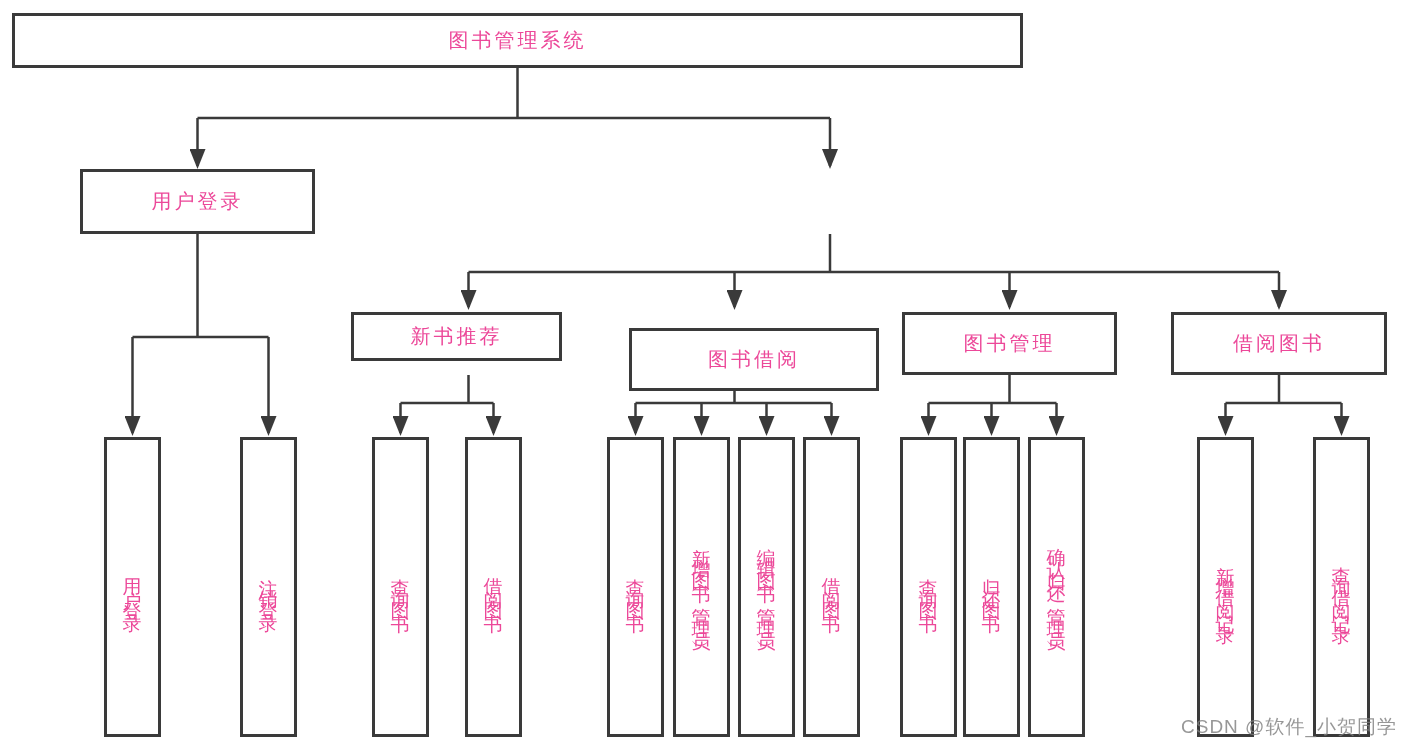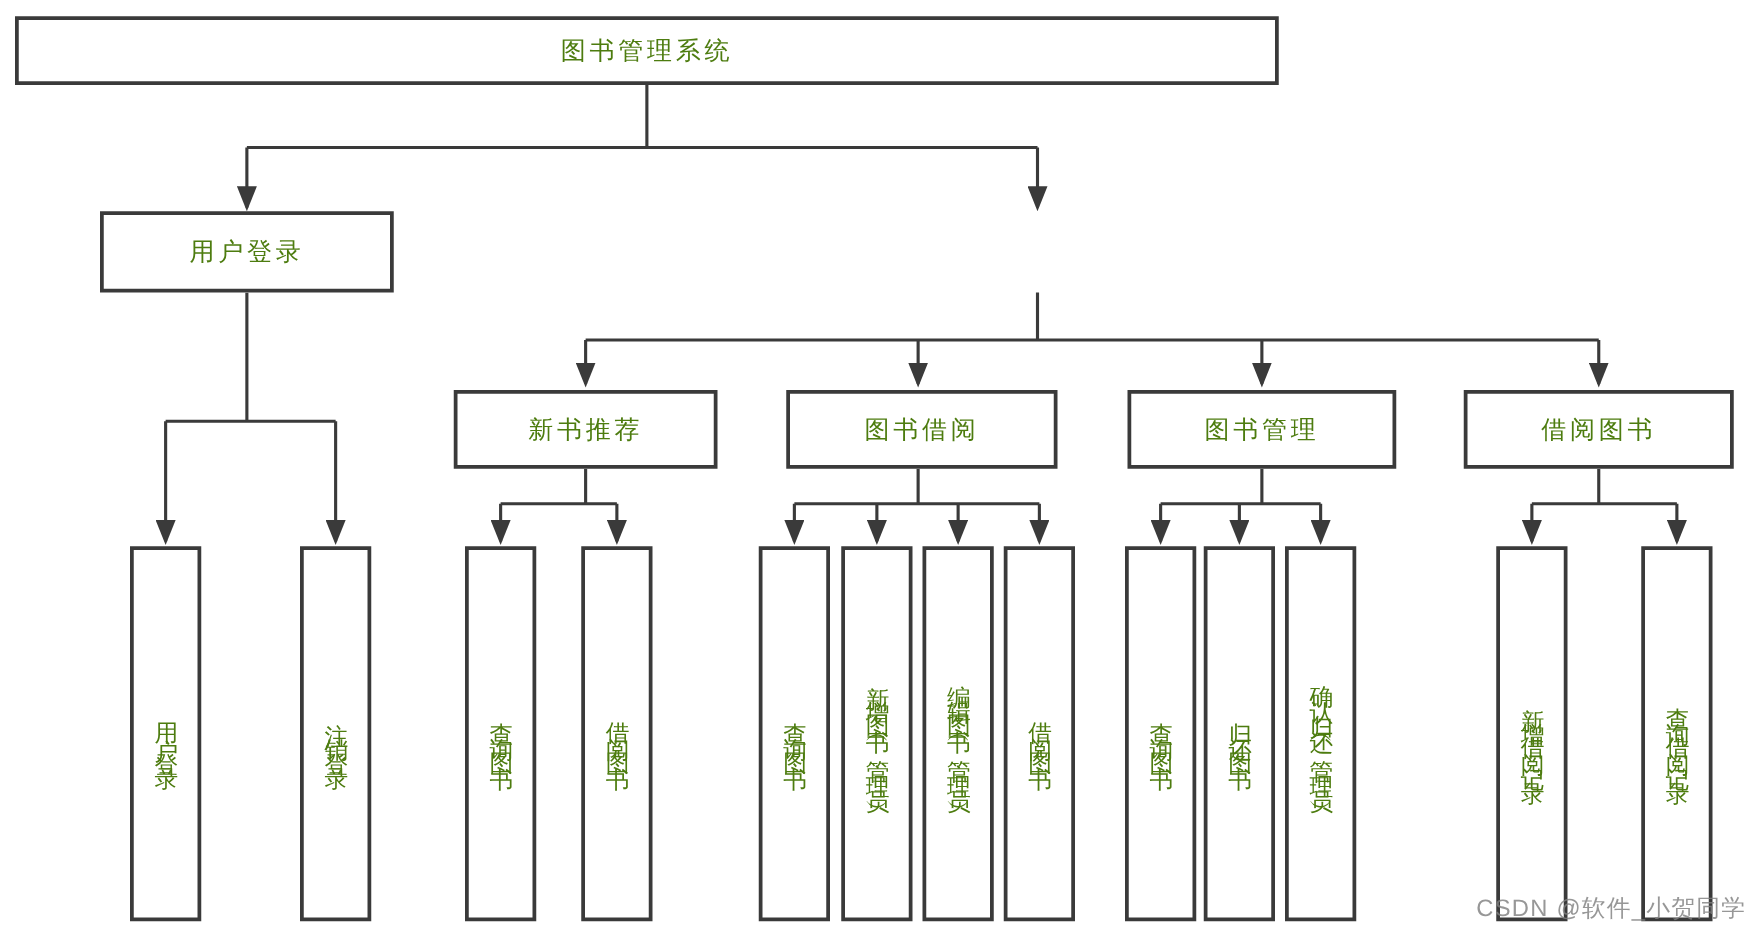--- a/index.html
+++ b/index.html
@@ -5,21 +5,21 @@
   html,body{margin:0;padding:0;background:#fff;}
   .stage{
     position:relative;width:1405px;height:747px;background:#fff;overflow:hidden;
     font-family:"Liberation Sans", sans-serif;color:#2b2b2b;
   }
   .wires{position:absolute;left:0;top:0;}
   .wire{stroke:#3a3a3a;stroke-width:2.5;fill:none;}
   .node{
     position:absolute;box-sizing:border-box;background:#fff;
     border:3px solid #3a3a3a;display:flex;align-items:center;justify-content:center;
-    color:#4d7c0f;z-index:2;
+    color:#ec4899;z-index:2;
   }
   .node.h{font-size:20px;letter-spacing:3px;white-space:nowrap;}
   .node.v{
     writing-mode:vertical-rl;text-orientation:mixed;
     font-size:19px;letter-spacing:12px;line-height:1;
   }
   .watermark{
     position:absolute;left:1181px;top:714px;z-index:5;
     font-size:19px;letter-spacing:1px;color:rgba(128,128,128,0.82);
     white-space:nowrap;
@@ -82,22 +82,22 @@
       <path class="wire" d="M1279 375 V403 M1225.5 403 H1341.5"></path>
       <line class="wire" x1="1225.5" y1="403" x2="1225.5" y2="433" marker-end="url(#arw)"></line>
       <line class="wire" x1="1341.5" y1="403" x2="1341.5" y2="433" marker-end="url(#arw)"></line>
     </g>
   </svg>
 
   <div class="node h" style="left:12px;top:13px;width:1011px;height:55px">图书管理系统</div>
 
   <div class="node h" style="left:80px;top:169px;width:235px;height:65px">用户登录</div>
 
-  <div class="node h" style="left:363px;top:312px;width:211px;height:63px">新书推荐</div>
-  <div class="node h" style="left:629px;top:312px;width:217px;height:63px">图书借阅</div>
+  <div class="node h" style="left:351px;top:312px;width:211px;height:49px">新书推荐</div>
+  <div class="node h" style="left:629px;top:328px;width:250px;height:63px">图书借阅</div>
   <div class="node h" style="left:902px;top:312px;width:215px;height:63px">图书管理</div>
   <div class="node h" style="left:1171px;top:312px;width:216px;height:63px">借阅图书</div>
 
   <div class="node v" style="left:104px;top:437px;width:57px;height:300px">用户登录</div>
   <div class="node v" style="left:240px;top:437px;width:57px;height:300px">注销登录</div>
 
   <div class="node v" style="left:372px;top:437px;width:57px;height:300px">查询图书</div>
   <div class="node v" style="left:465px;top:437px;width:57px;height:300px">借阅图书</div>
 
   <div class="node v" style="left:607px;top:437px;width:57px;height:300px">查询图书</div>

